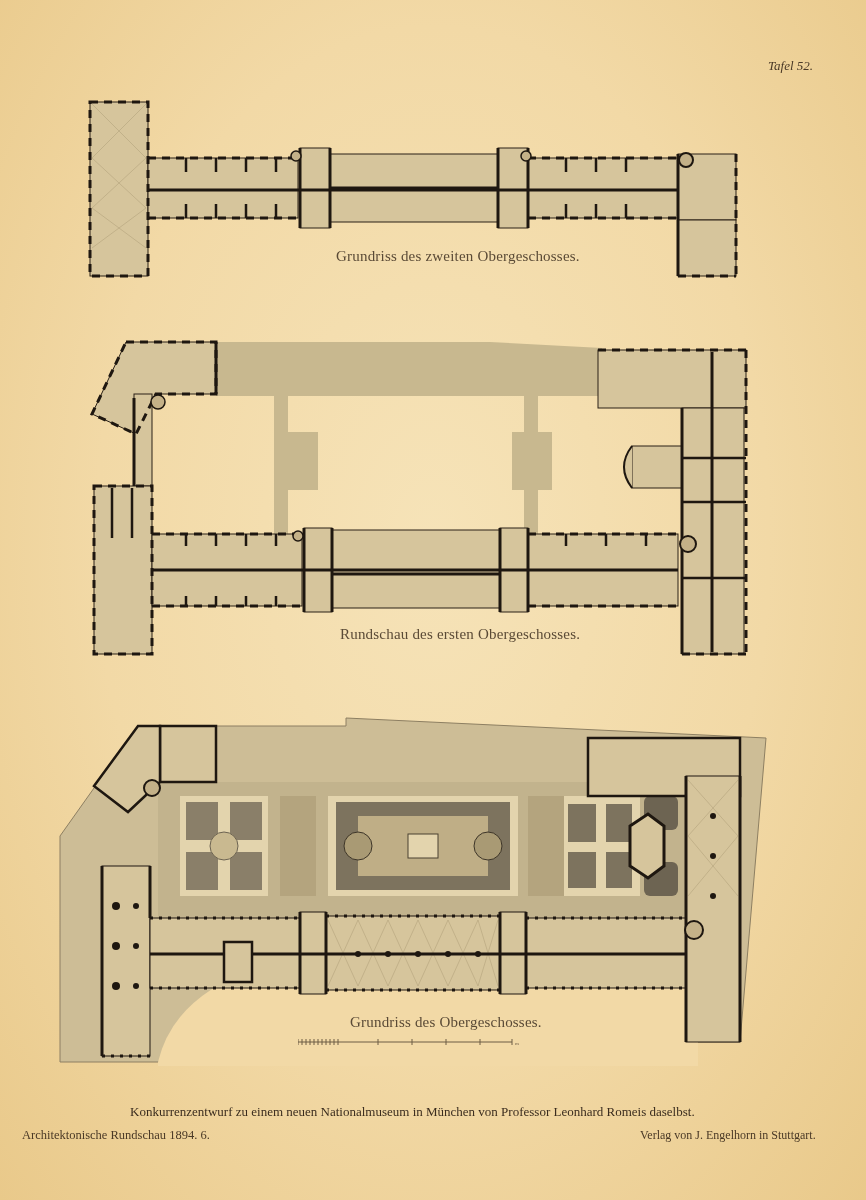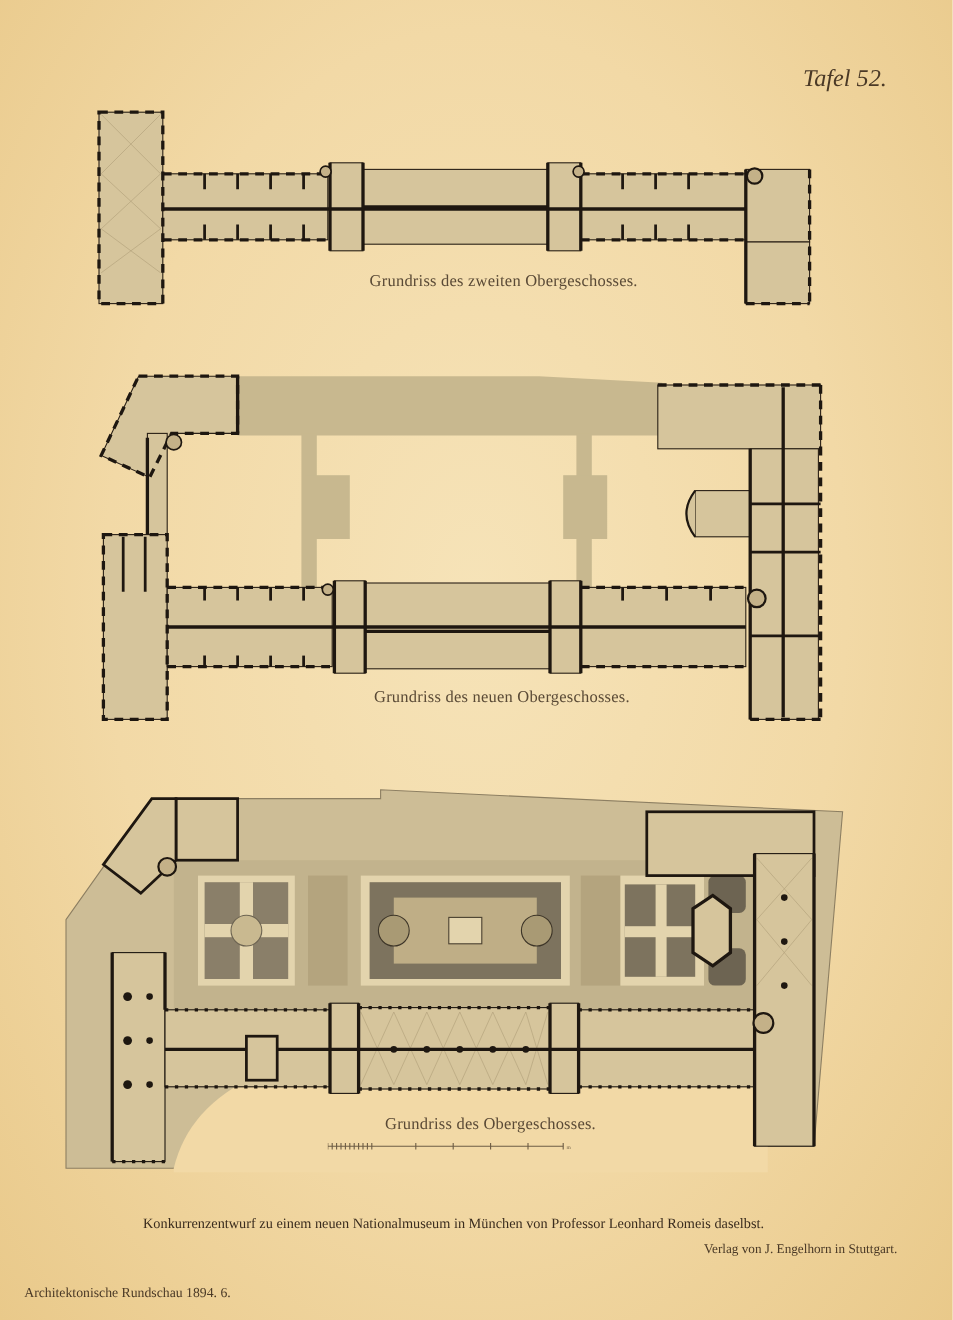--- a/index.html
+++ b/index.html
@@ -2,24 +2,24 @@
 <html><head>
 <meta charset="utf-8">
 <style>
   html, body { margin:0; padding:0; }
   body {
     width:866px; height:1200px; overflow:hidden; position:relative;
     background: radial-gradient(ellipse at 50% 45%, #f6e3b8 0%, #f2d9a6 55%, #e9c98a 100%);
     font-family: "Liberation Serif", "DejaVu Serif", serif;
     color:#3a2c1e;
   }
-  .plate-no { position:absolute; left:730px; top:58px; font-size:22px; font-style:italic; color:#4a3926; }
+  .plate-no { position:absolute; left:768px; top:58px; font-size:13px; font-style:italic; color:#4a3926; }
   .caption { position:absolute; font-size:15px; color:#5a4a36; letter-spacing:0.2px; white-space:nowrap; }
   .main-caption { position:absolute; left:130px; top:1104px; font-size:13px; color:#3a2c1e; white-space:nowrap; }
-  .footer-left { position:absolute; left:22px; top:1128px; font-size:12.5px; color:#4a3926; white-space:nowrap;margin-top:40px; }
+  .footer-left { position:absolute; left:22px; top:1128px; font-size:12.5px; color:#4a3926; white-space:nowrap; }
   .footer-right { position:absolute; left:640px; top:1128px; font-size:12px; color:#4a3926; white-space:nowrap; }
   svg.plan { position:absolute; }
   .scalebar { position:absolute; left:298px; top:1036px; }
 </style>
 </head>
 <body>
 
 <div class="plate-no">Tafel 52.</div>
 
 <svg class="plan" style="left:86px;top:98px" width="656" height="182" viewBox="0 0 656 182">
@@ -135,21 +135,21 @@
       <line x1="560" y1="196" x2="560" y2="208"></line>
     <line x1="596" y1="120" x2="660" y2="120"></line>
       <line x1="596" y1="164" x2="660" y2="164"></line>
       <line x1="596" y1="240" x2="660" y2="240"></line>
   </g>
   <circle cx="72" cy="64" r="7" fill="#c4b188" stroke="#1e1710" stroke-width="1.5"></circle>
   <circle cx="212" cy="198" r="5" fill="#c4b188" stroke="#1e1710" stroke-width="1.5"></circle>
   <circle cx="602" cy="206" r="8" fill="#c4b188" stroke="#1e1710" stroke-width="2"></circle>
   <path d="M546 108 Q530 129 546 150" fill="#d6c59c" stroke="#1e1710" stroke-width="2"></path>
 </svg>
-<div class="caption" style="left:340px;top:626px">Grundriss des neuen Obergeschosses.</div>
+<div class="caption" style="left:340px;top:626px">Rundschau des ersten Obergeschosses.</div>
 
 <svg class="plan" style="left:58px;top:716px" width="712" height="350" viewBox="0 0 712 350">
 
   <polygon points="2,120 80,10 288,10 288,2 708,22 682,326 150,326 140,346 2,346" fill="#cdbd96" stroke="#8d7f62" stroke-width="1"></polygon>
   <path d="M92 346 Q120 260 270 230 L470 230" fill="none" stroke="#8d7f62" stroke-width="0"></path>
 
   <path d="M100 346 Q120 262 250 240 L640 240 L640 350 L100 350 Z" fill="#f2d9a6"></path>
 
   <rect x="100" y="66" width="530" height="140" fill="#c2b38d"></rect>
   <rect x="122" y="80" width="88" height="100" fill="#e3d4ad"></rect>

